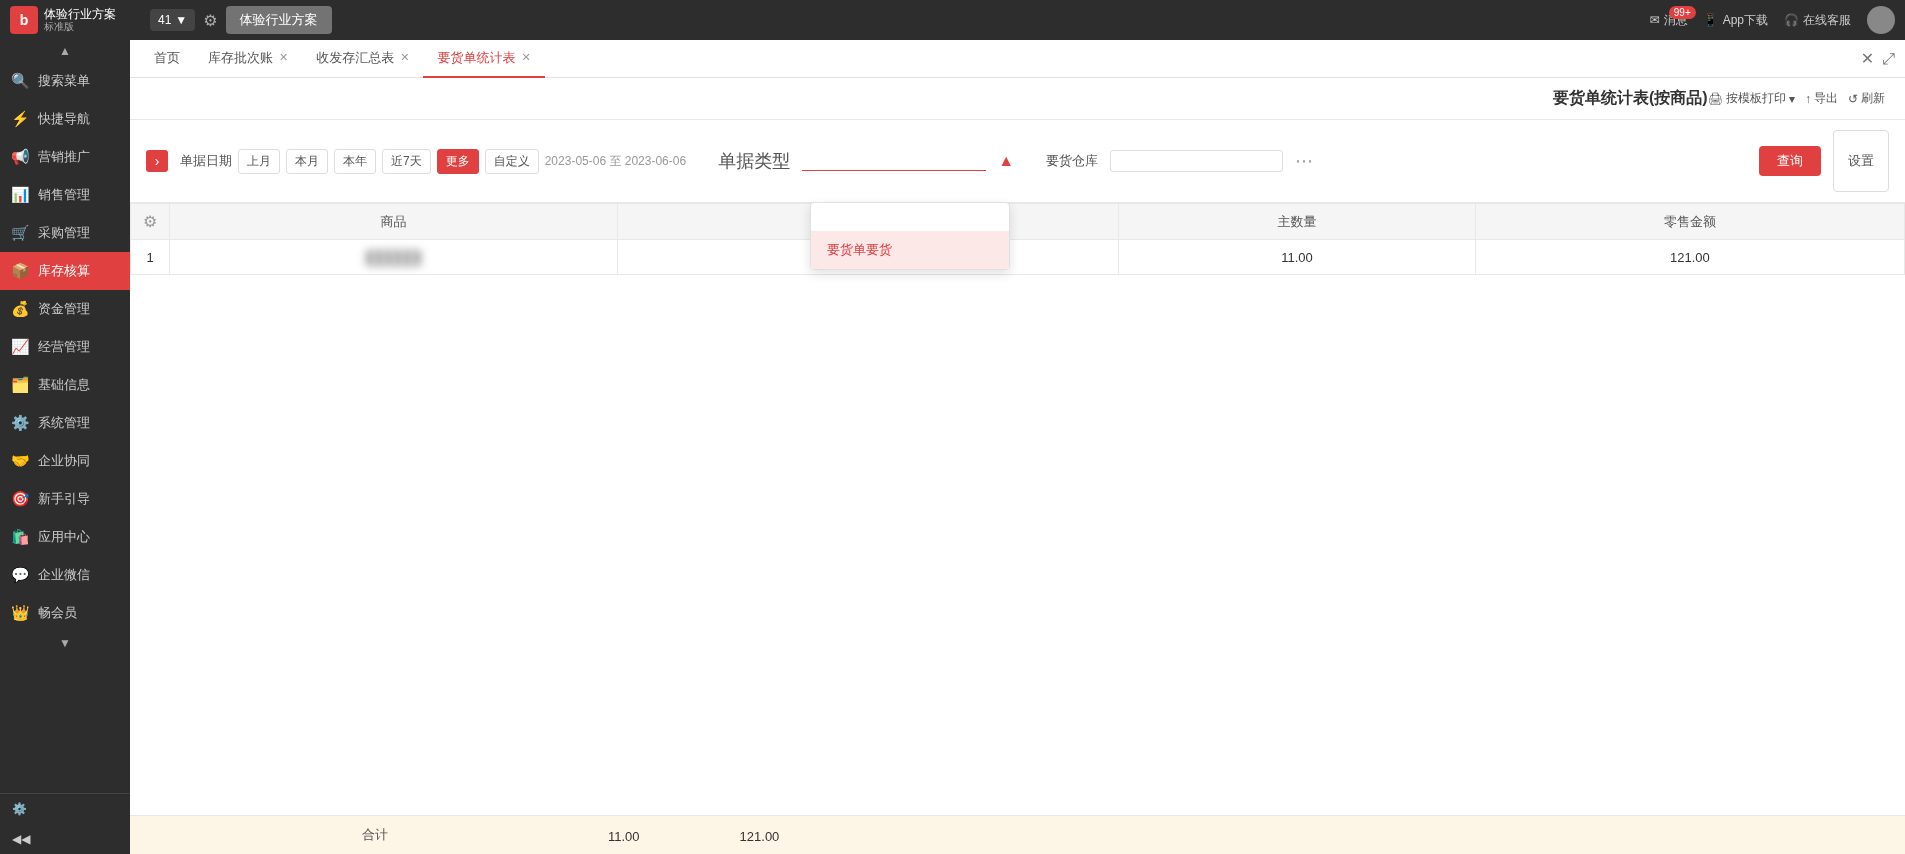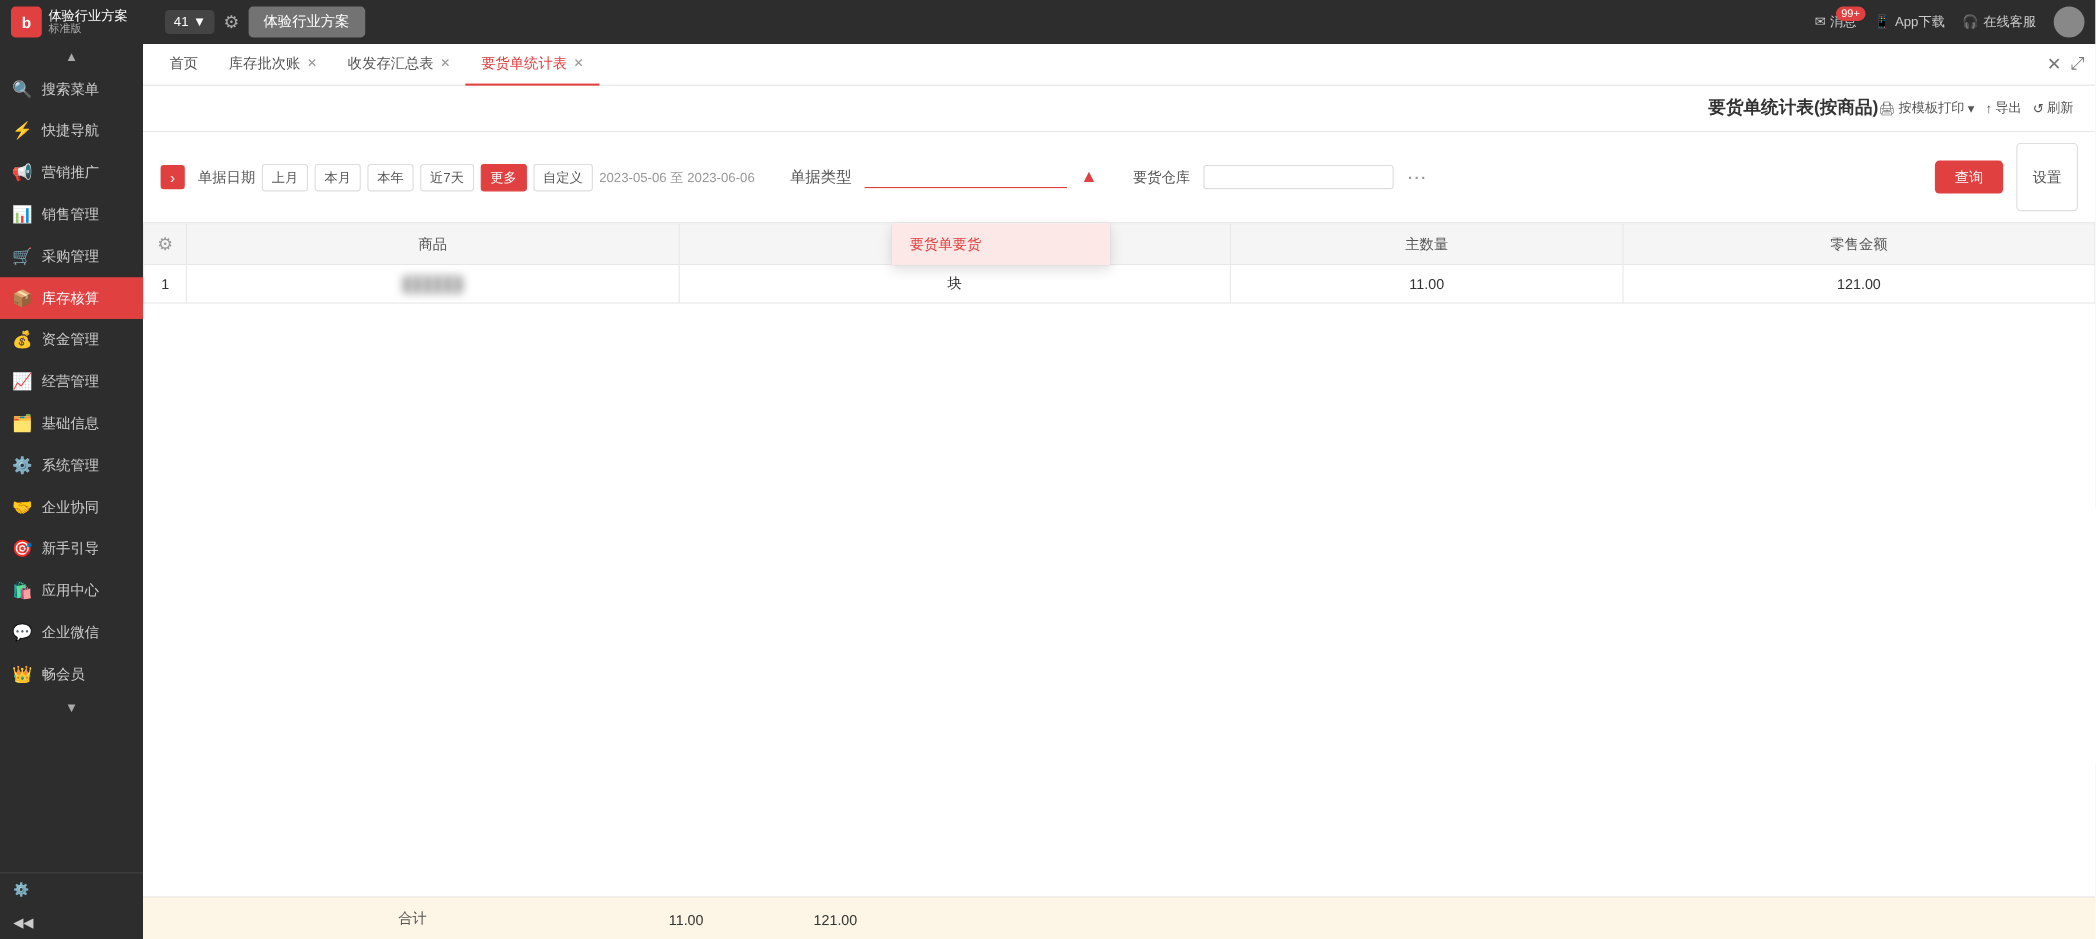--- a/index.html
+++ b/index.html
@@ -48,32 +48,32 @@
     .action-link { color: #555; font-size: 12px; cursor: pointer; display: flex; align-items: center; gap: 3px; }
 
     
     .filter-bar { background: white; padding: 10px 16px; display: flex; align-items: center; gap: 12px; flex-shrink: 0; border-bottom: 1px solid #e8e8e8; position: relative; }
     .filter-expand-btn { width: 22px; height: 22px; background: #e04040; color: white; border: none; border-radius: 3px; cursor: pointer; font-size: 14px; display: flex; align-items: center; justify-content: center; flex-shrink: 0; }
     .filter-group { display: flex; align-items: center; gap: 6px; font-size: 13px; color: #555; }
     .filter-label { color: #555; font-size: 13px; white-space: nowrap; }
     .date-btn { padding: 3px 8px; border: 1px solid #ddd; border-radius: 3px; cursor: pointer; font-size: 12px; background: white; color: #555; }
     .date-btn.more { background: #e04040; color: white; border-color: #e04040; }
     .date-range { font-size: 12px; color: #999; }
-    .filter-type-label { color: #555; font-size: 14px; white-space: nowrap; margin-left: 20px; }
+    .filter-type-label { color: #555; font-size: 18px; white-space: nowrap; margin-left: 20px; }
     .filter-type-input { border: none; border-bottom: 1px solid #e04040; outline: none; font-size: 13px; padding: 2px 4px; min-width: 180px; background: transparent; }
     .filter-type-toggle { color: #e04040; font-size: 16px; cursor: pointer; }
     .warehouse-label { color: #555; font-size: 13px; white-space: nowrap; margin-left: 20px; }
     .warehouse-input { border: 1px solid #ddd; border-radius: 3px; padding: 3px 8px; font-size: 12px; min-width: 120px; }
     .more-filters-btn { color: #999; font-size: 18px; cursor: pointer; }
     .query-btn { background: #e04040; color: white; border: none; border-radius: 4px; padding: 6px 18px; font-size: 13px; cursor: pointer; margin-left: auto; }
     .settings-btn { border: 1px solid #ddd; background: white; border-radius: 4px; padding: 21px 14px; font-size: 13px; cursor: pointer; color: #555; }
 
     
     .dropdown-overlay { position: absolute; top: 100%; left: 680px; background: white; border: 1px solid #e0e0e0; border-radius: 4px; box-shadow: 0 4px 12px rgba(0,0,0,0.12); z-index: 100; min-width: 200px; }
-    .dropdown-item { padding: 10px 16px; cursor: pointer; font-size: 13px; color: #333; }
+    .dropdown-item { padding: 10px 16px; cursor: pointer; font-size: 13px; color: #333; margin-top: 28px; }
     .dropdown-item.selected { background: #fde8e8; color: #e04040; }
 
     
     .table-container { flex: 1; overflow: auto; background: white; margin: 0; }
     .data-table { width: 100%; border-collapse: collapse; }
     .data-table th { background: #f5f5f5; border: 1px solid #e8e8e8; padding: 8px 12px; text-align: center; font-size: 13px; color: #555; font-weight: normal; white-space: nowrap; }
     .data-table td { border: 1px solid #e8e8e8; padding: 8px 12px; text-align: center; font-size: 13px; color: #333; }
     .col-settings { width: 36px; }
     .settings-icon { color: #999; font-size: 16px; cursor: pointer; }
     .blurred { color: transparent; text-shadow: 0 0 8px #aaa; user-select: none; }

